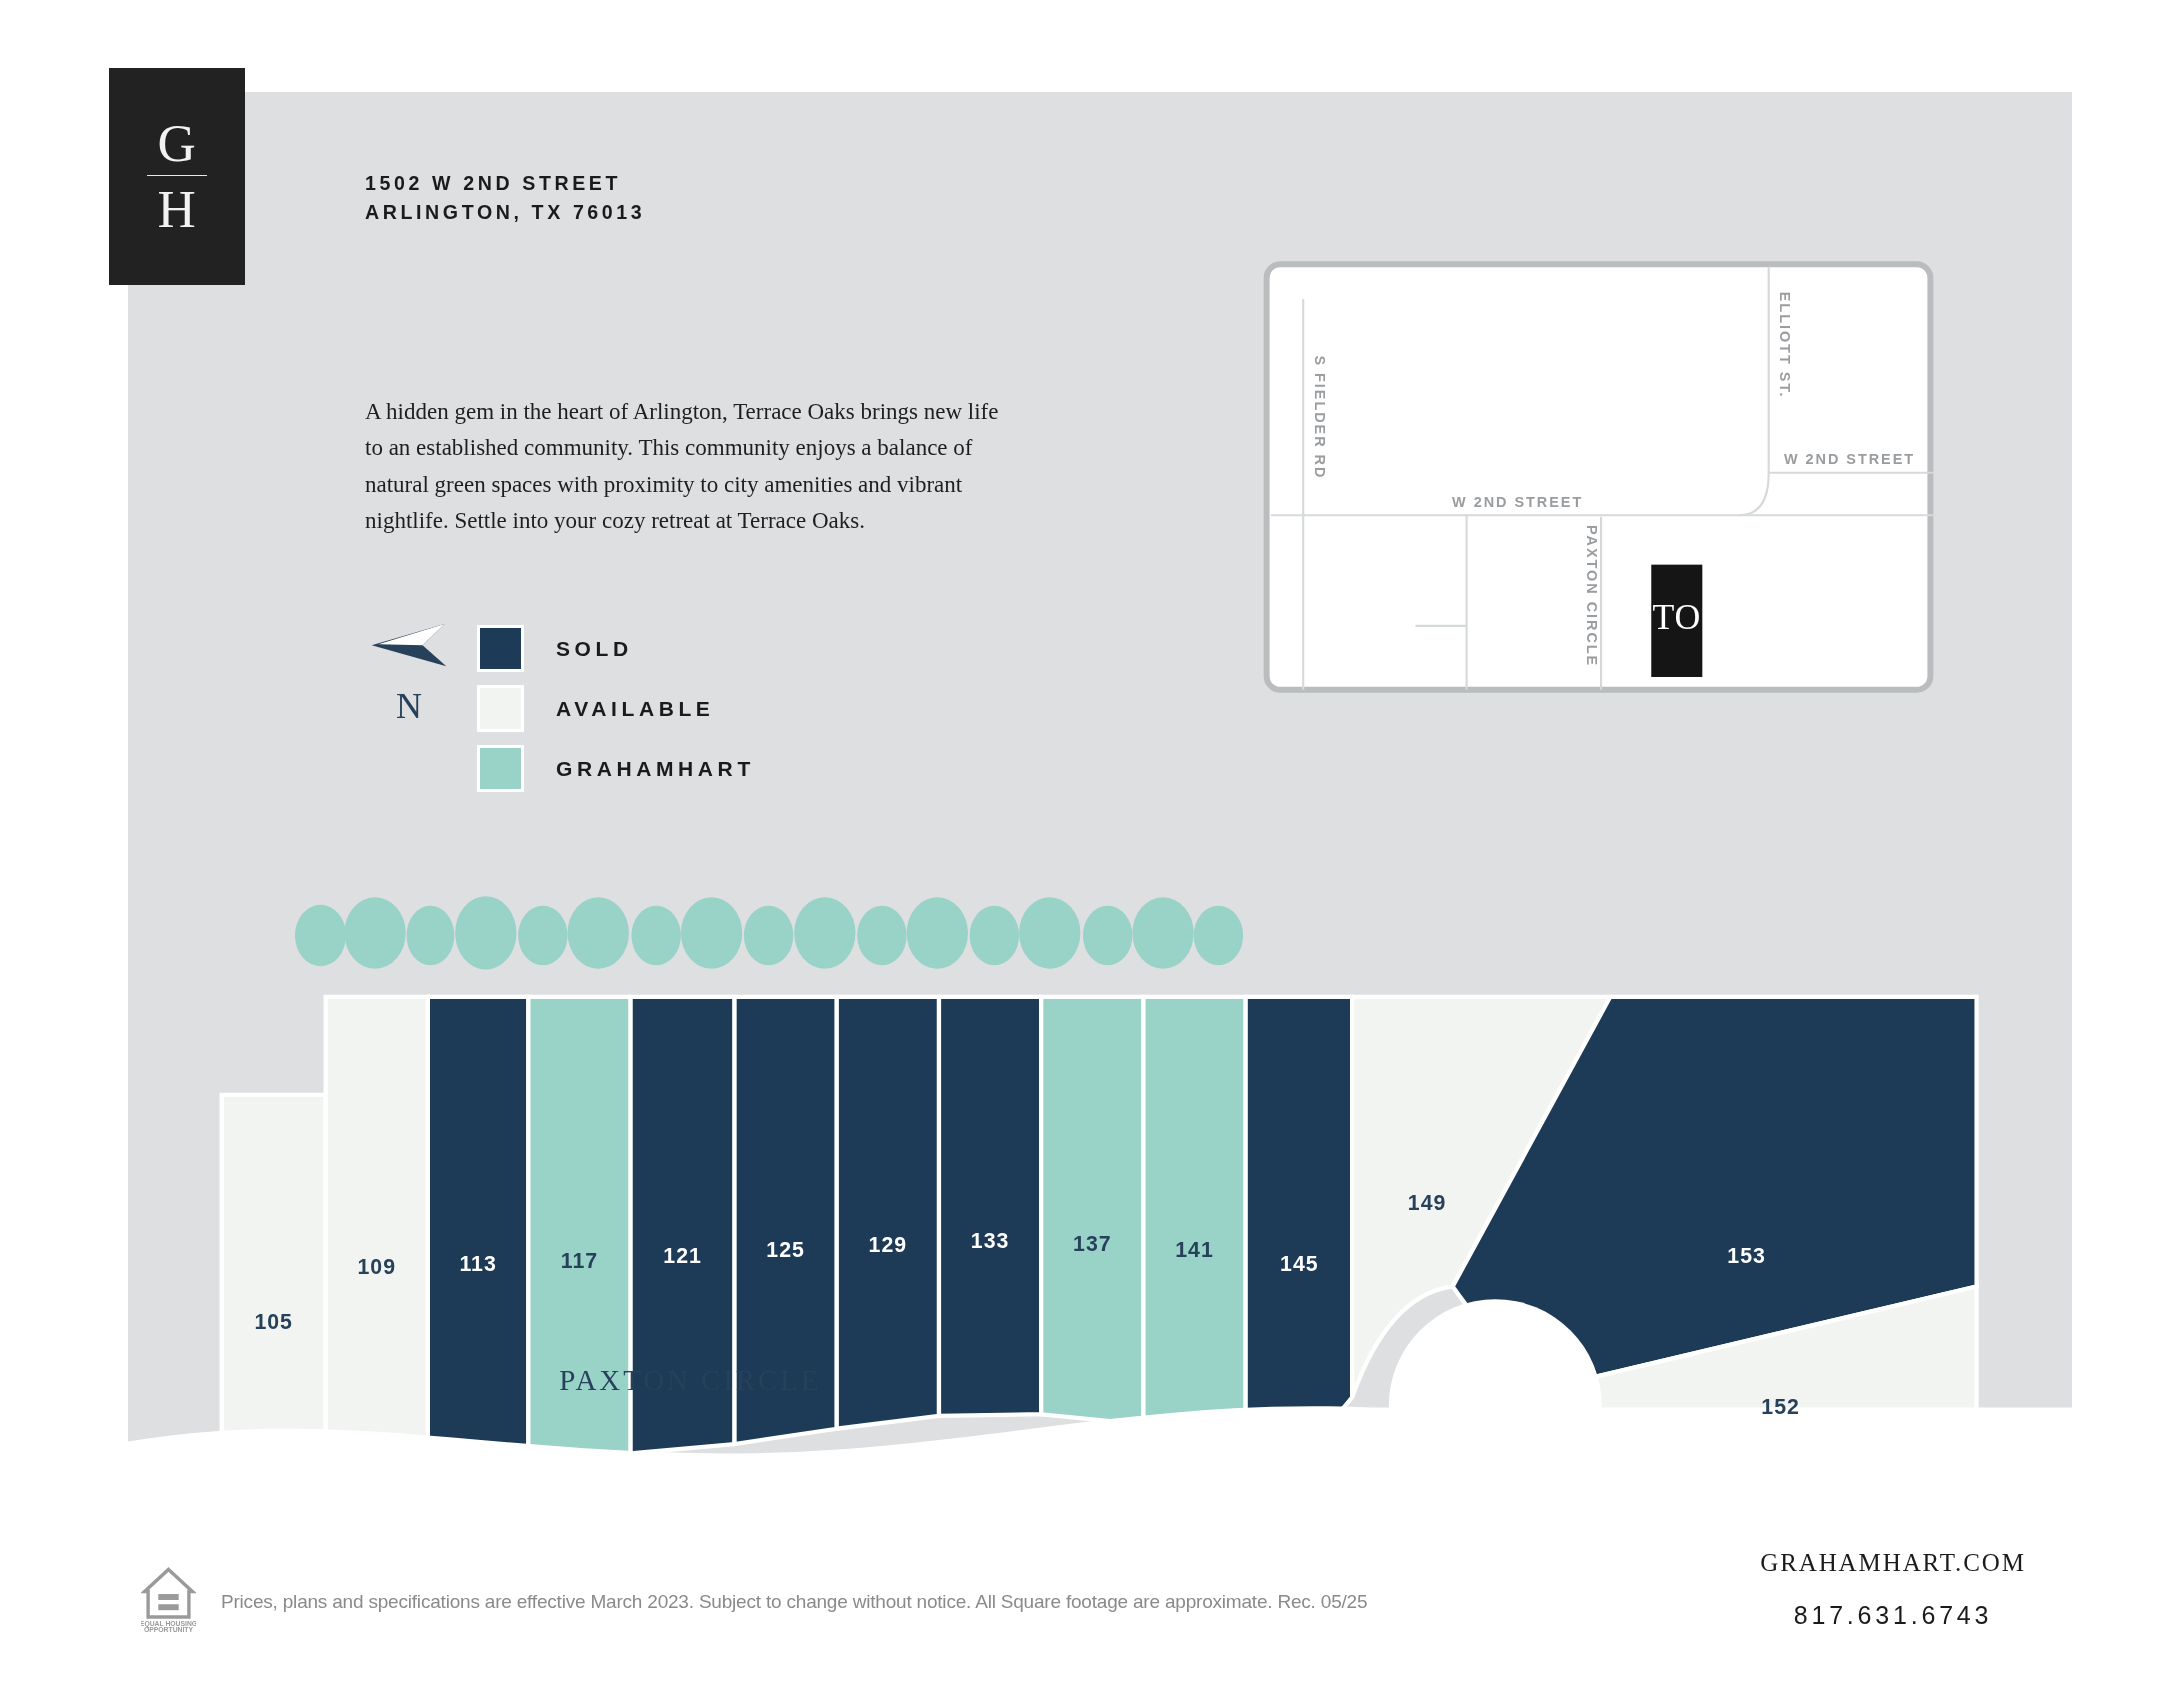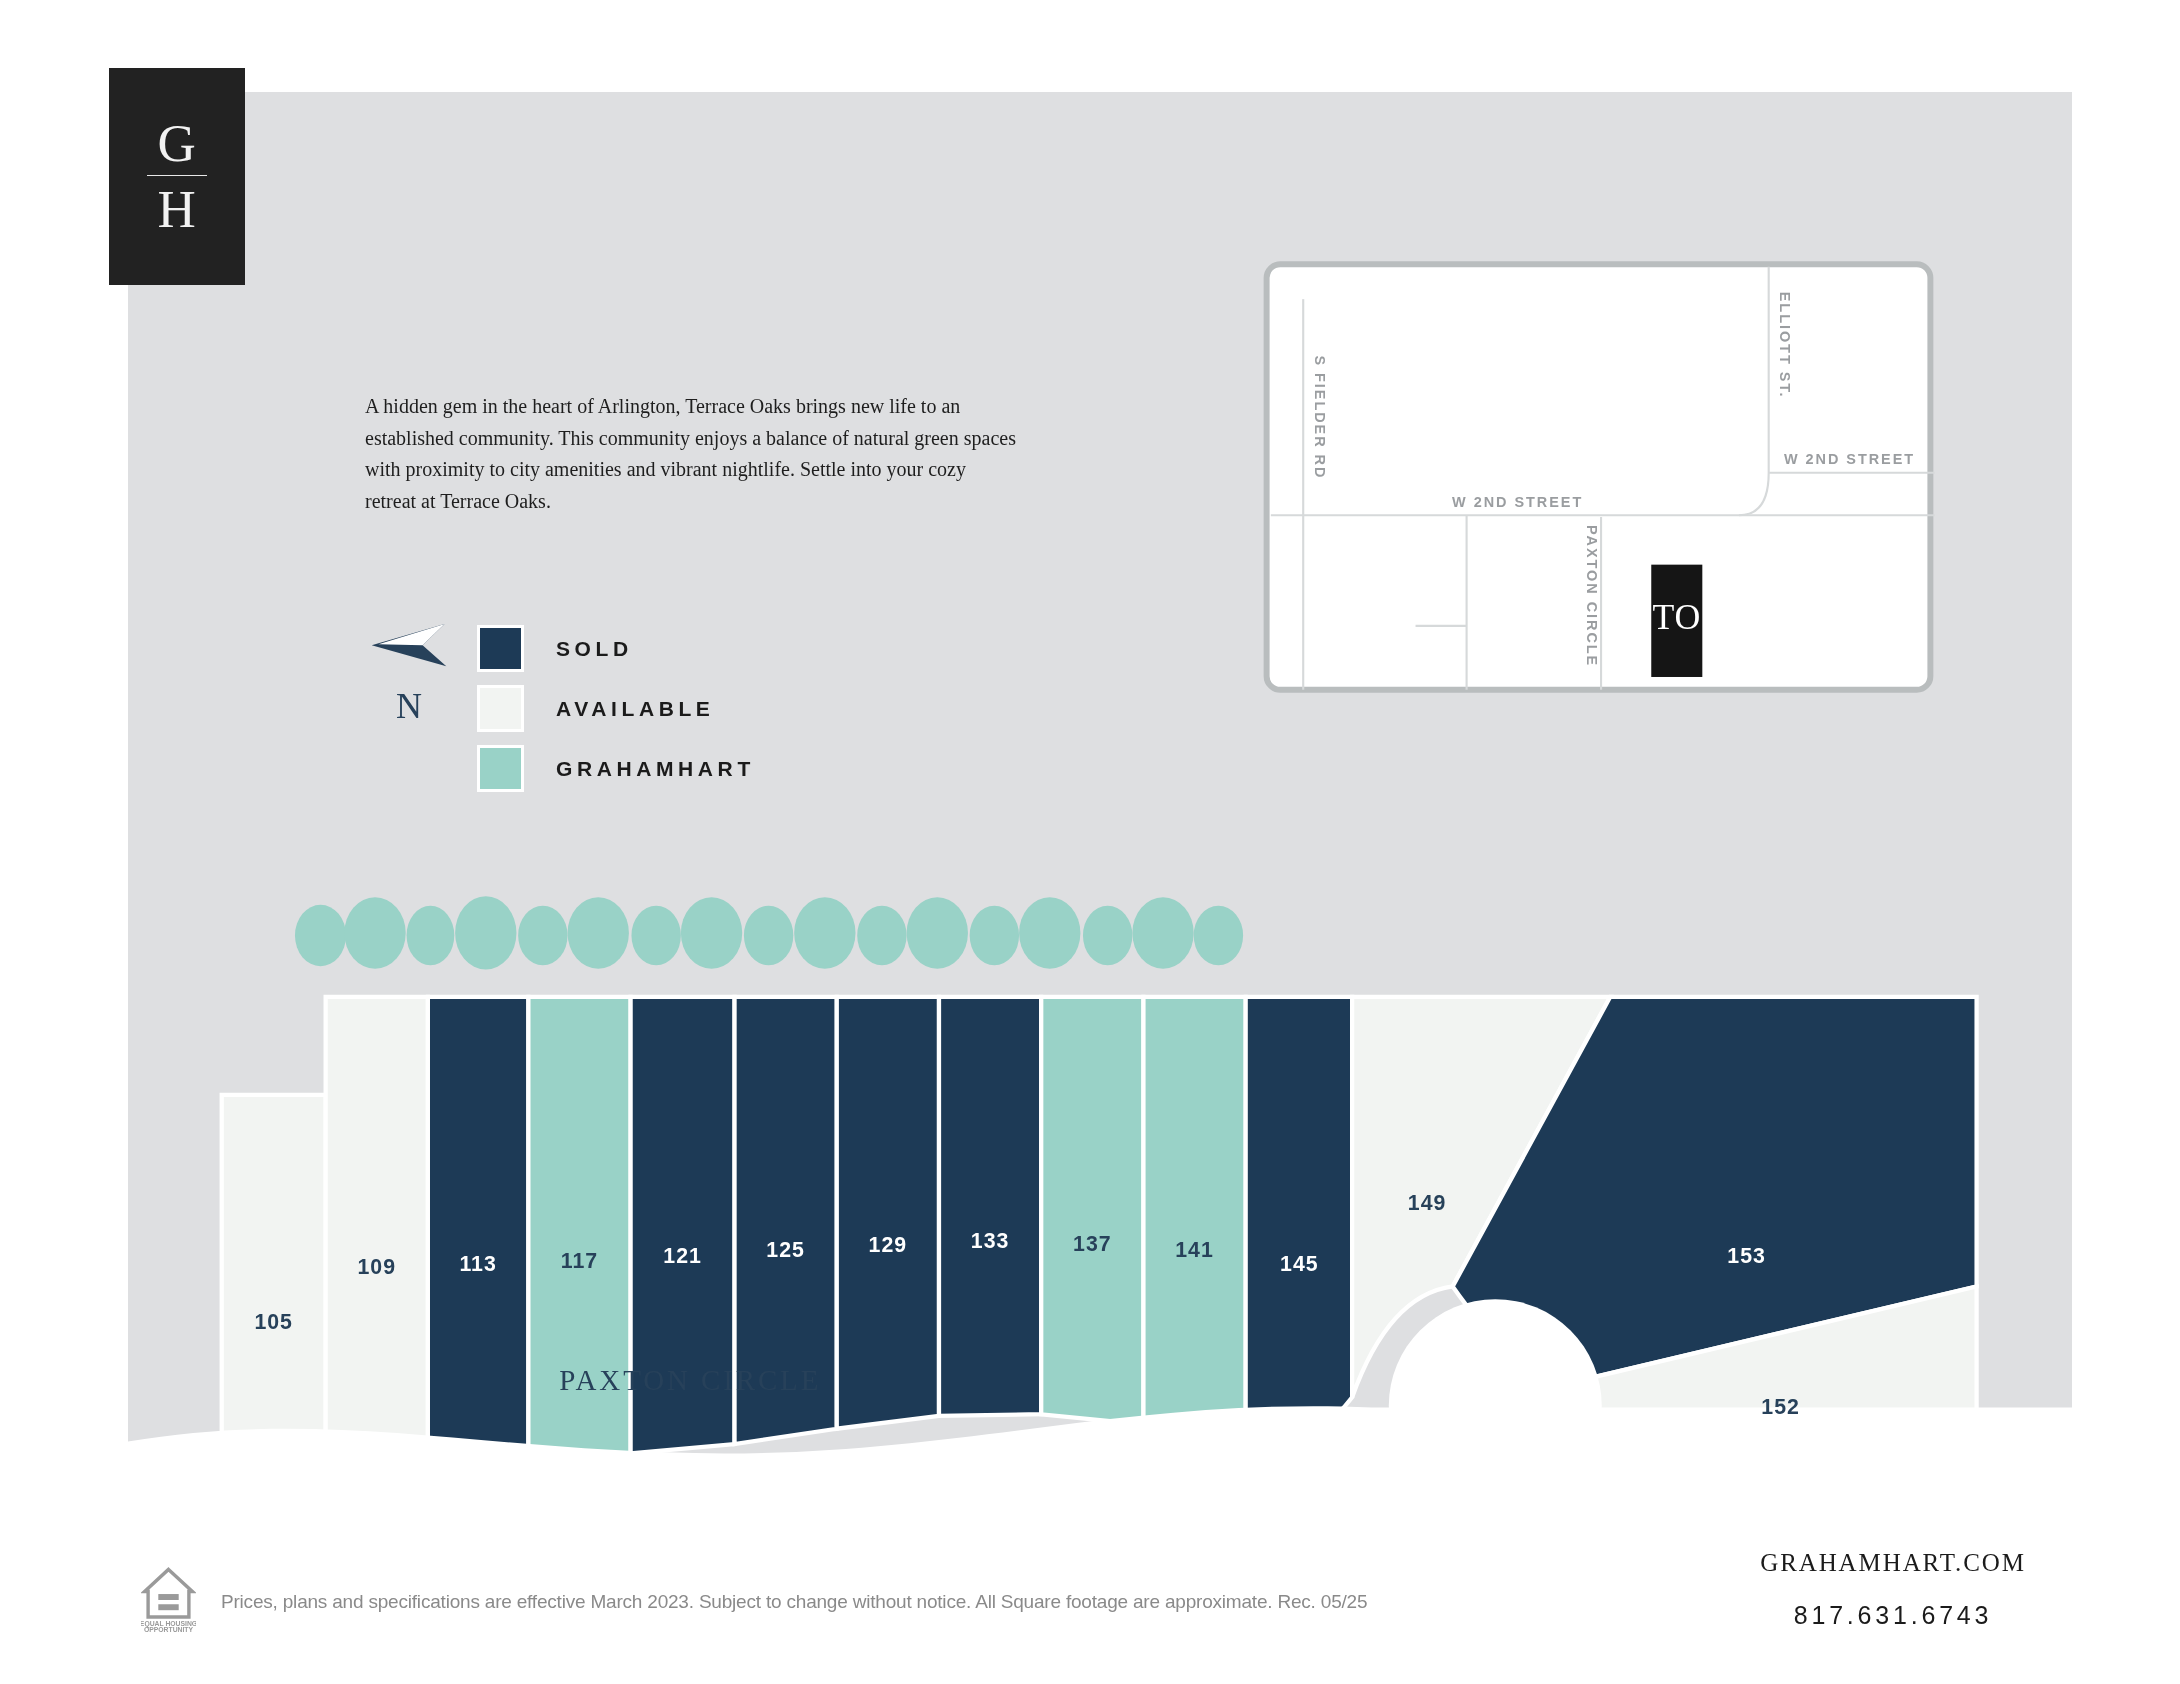--- a/index.html
+++ b/index.html
@@ -19,21 +19,21 @@
   #logo-badge .gh-rule{width:60px;height:1.7px;background:#e8e8e8;margin:5.1px 0 6.8px 0;}
 
   
   #headline{position:absolute;left:365px;top:143px;}
   #project-title{font-family:"Liberation Serif", serif;font-size:65px;
                  letter-spacing:7.7px;color:#1b1b1b;margin:0;font-weight:400;
                  white-space:nowrap;}
   #address-block{margin-top:25.6px;font-size:19.6px;font-weight:bold;color:#1b1b1b;
                  letter-spacing:3.6px;line-height:1.5;}
   #description{position:absolute;left:365px;top:371px;width:656px;
-               font-family:"Liberation Serif", serif;font-size:20px;line-height:1.58;
+               font-family:"Liberation Serif", serif;font-size:23px;line-height:1.58;
                color:#1e1e1e;}
 
   
   #legend-area{position:absolute;left:358px;top:622px;}
   #compass{position:absolute;left:0;top:0;width:102px;text-align:center;}
   #compass .n-letter{font-family:"Liberation Serif", serif;font-size:36px;color:#27415a;
                      margin-top:15.3px;display:block;line-height:1;}
   #legend-list{position:absolute;left:119px;top:-3.4px;}
   .legend-row{display:flex;align-items:center;height:60px;}
   .legend-swatch{width:41px;height:41px;border:3.4px solid #ffffff;box-sizing:content-box;}
@@ -64,20 +64,24 @@
 
 <div id="gray-panel"></div>
 
 <div id="logo-badge">
   <span class="gh-g">G</span>
   <span class="gh-rule"></span>
   <span class="gh-h">H</span>
 </div>
 
 <div id="headline">
+  <div id="address-block">
+    <div>1502 W 2ND STREET</div>
+    <div>ARLINGTON, TX 76013</div>
+  </div>
 </div>
 
 <p id="description">A hidden gem in the heart of Arlington, Terrace Oaks brings new life to an established community. This community enjoys a balance of natural green spaces with proximity to city amenities and vibrant nightlife. Settle into your cozy retreat at Terrace Oaks.</p>
 
 <div id="legend-area">
 
   <div id="compass">
     <svg width="78" height="48" viewBox="0 0 92 56">
       <polygon points="88,2 2,27 90,52 62,27" fill="#27415a"></polygon>
       <polygon points="88,2 10,26 62,27" fill="#ffffff"></polygon>

